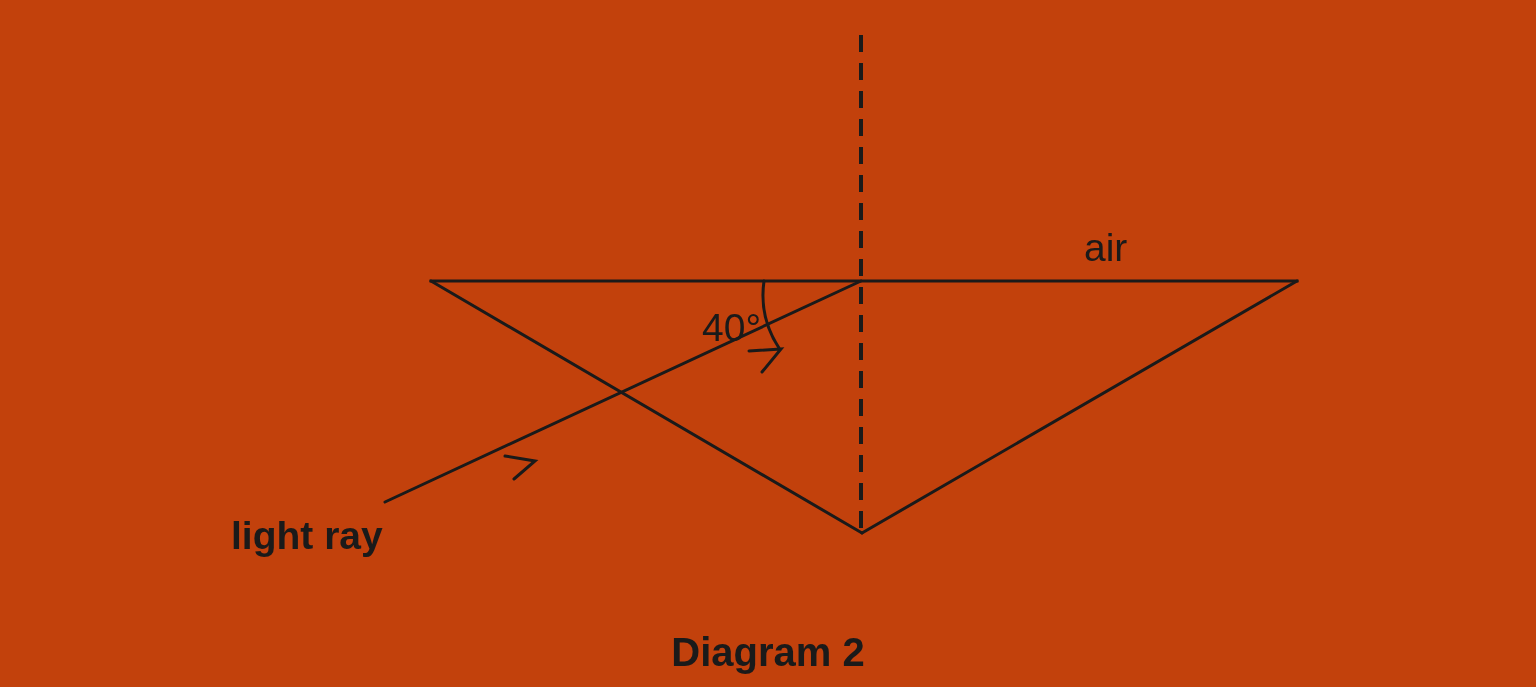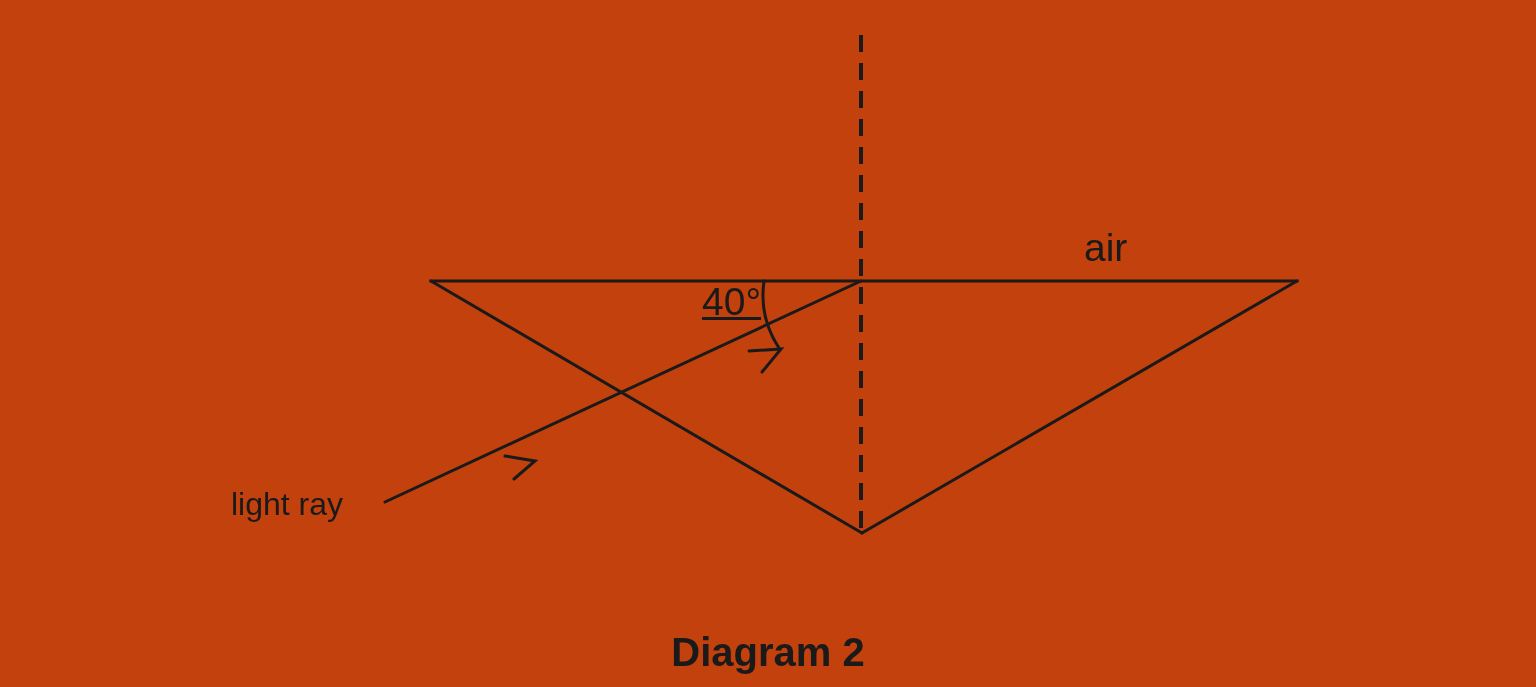--- a/index.html
+++ b/index.html
@@ -34,30 +34,29 @@
     font-family: "Liberation Sans", sans-serif;
   }
   #label-air {
     left: 1084px;
     top: 228px;
     font-size: 39px;
     font-weight: 400;
   }
   #label-angle {
     left: 702px;
-    top: 282px;
+    top: 308px;
     font-size: 39px;
     font-weight: 400;
-    text-decoration: underline;
   }
   #label-lightray {
     left: 231px;
-    top: 488px;
-    font-size: 32px;
-    font-weight: 400;
+    top: 516px;
+    font-size: 39px;
+    font-weight: 700;
   }
   #caption-diagram {
     left: 0px;
     top: 632px;
     width: 1536px;
     text-align: center;
     font-size: 40px;
     font-weight: 700;
   }
 </style>

